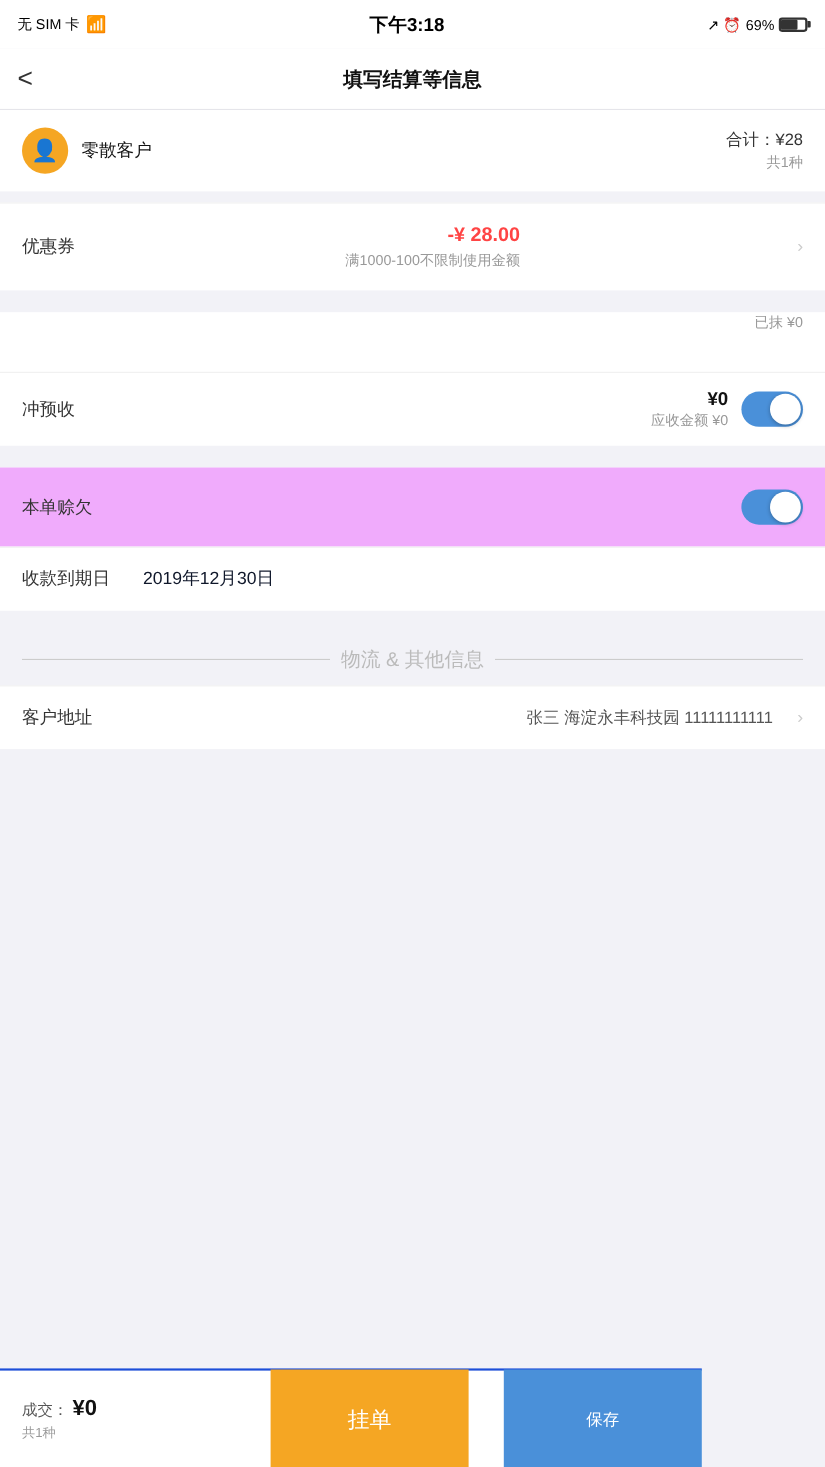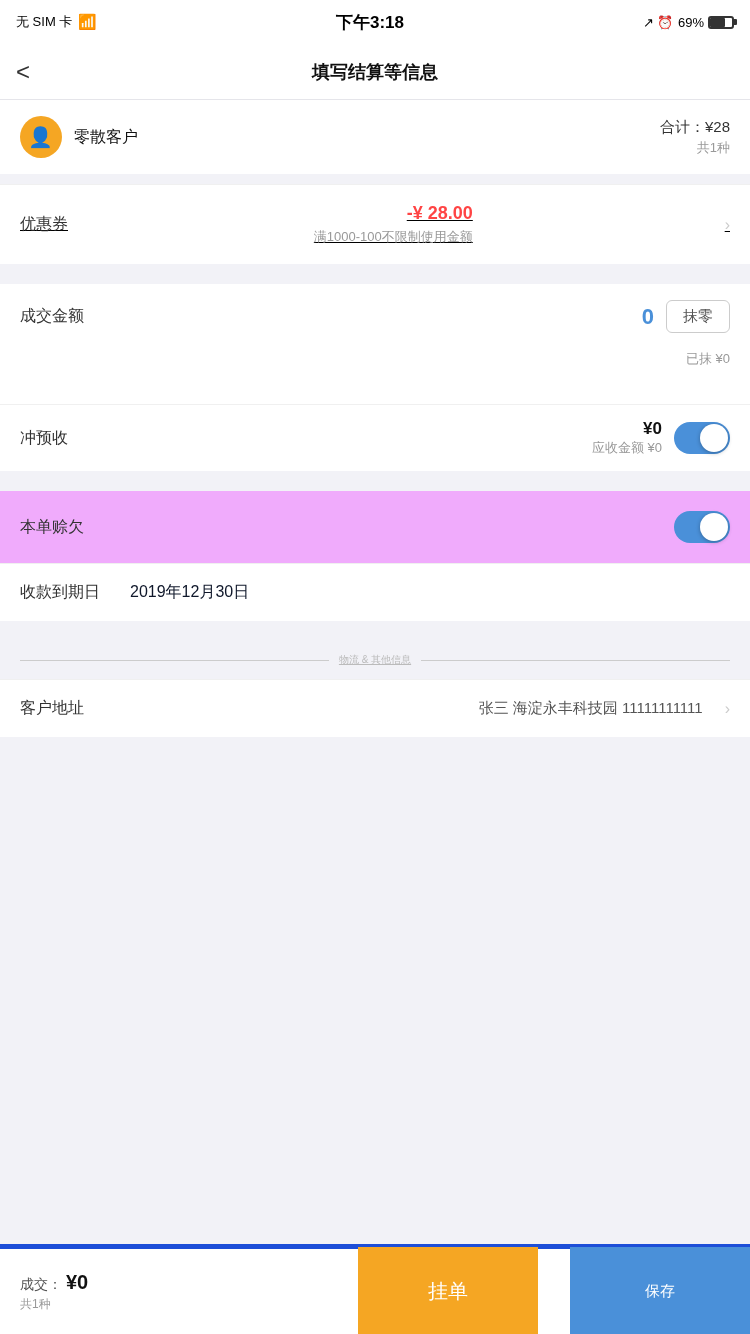--- a/index.html
+++ b/index.html
@@ -89,21 +89,20 @@
     .customer-total { font-size: 15px; color: #333; }
     .customer-count { font-size: 13px; color: #999; margin-top: 2px; }
 
     
     .row-item {
       display: flex; align-items: center; justify-content: space-between;
       padding: 18px 20px;
       background: #fff;
       border-top: 1px solid #f0f0f0;
       min-height: 64px;
-      text-decoration: underline;
     }
     .row-label { font-size: 16px; color: #333; }
     .row-right { display: flex; flex-direction: column; align-items: flex-end; gap: 4px; }
     .coupon-amount { font-size: 18px; font-weight: 600; color: #ff4444; }
     .coupon-desc { font-size: 13px; color: #999; }
     .chevron-right { font-size: 16px; color: #ccc; margin-left: 6px; }
 
     
     .section-divider {
       height: 10px; background: #f2f2f7;
@@ -168,39 +167,39 @@
     .due-date-value { font-size: 16px; color: #0f172a; margin-left: 14px; }
 
     
     .logistics-divider {
       background: #f2f2f7;
       padding: 12px 20px;
       display: flex; align-items: center; justify-content: center;
       gap: 10px;
     }
     .logistics-line { flex: 1; height: 1px; background: #ccc; }
-    .logistics-text { font-size: 10px; color: #bbb; text-decoration: underline; }
+    .logistics-text { font-size: 18px; color: #bbb; }
 
     
     .address-row {
       display: flex; align-items: center; justify-content: space-between;
       padding: 18px 20px;
       background: #fff;
       border-top: 1px solid #f0f0f0;
     }
     .address-label { font-size: 16px; color: #333; white-space: nowrap; margin-right: 32px; }
     .address-value { font-size: 15px; color: #555; flex: 1; }
     .address-right { display: flex; align-items: center; gap: 16px; }
 
     
     .bottom-bar {
-      position: fixed; bottom: 0; left: 0; width: 750px; height: 90px;
+      position: fixed; bottom: 0; left: 0; width: 638px; height: 90px;
       background: #fff;
       display: flex; align-items: center;
-      border-top: 5px solid #1d4ed8;
+      border-top: 2px solid #1d4ed8;
     }
     .bottom-left {
       flex: 1; padding: 0 20px;
     }
     .bottom-deal-label { font-size: 14px; color: #555; }
     .bottom-deal-amount { font-size: 20px; font-weight: 600; color: #111; }
     .bottom-deal-count { font-size: 12px; color: #999; margin-top: 2px; }
     .bottom-btn-hold {
       width: 180px; height: 90px;
       background: #f5a623;
@@ -266,27 +265,20 @@
         <span class="coupon-amount">-¥ 28.00</span>
         <span class="coupon-desc">满1000-100不限制使用金额</span>
       </div>
       <span class="chevron-right">›</span>
     </div>
   </div>
 
   <div class="section-divider"></div>
 
   <div class="section-white">
-    <div class="amount-row">
-      <span class="row-label">成交金额</span>
-      <div class="amount-right">
-        <span class="amount-value">0</span>
-        <button class="round-btn">抹零</button>
-      </div>
-    </div>
     <div style="padding: 0 20px 12px; text-align: right; background: #fff;">
       <span class="amount-sub">已抹  ¥0</span>
     </div>
 
     <div class="charge-row">
       <span class="row-label">冲预收</span>
       <div class="charge-right">
         <div class="charge-amounts">
           <div class="charge-amount-main">¥0</div>
           <div class="charge-amount-sub">应收金额 ¥0</div>

